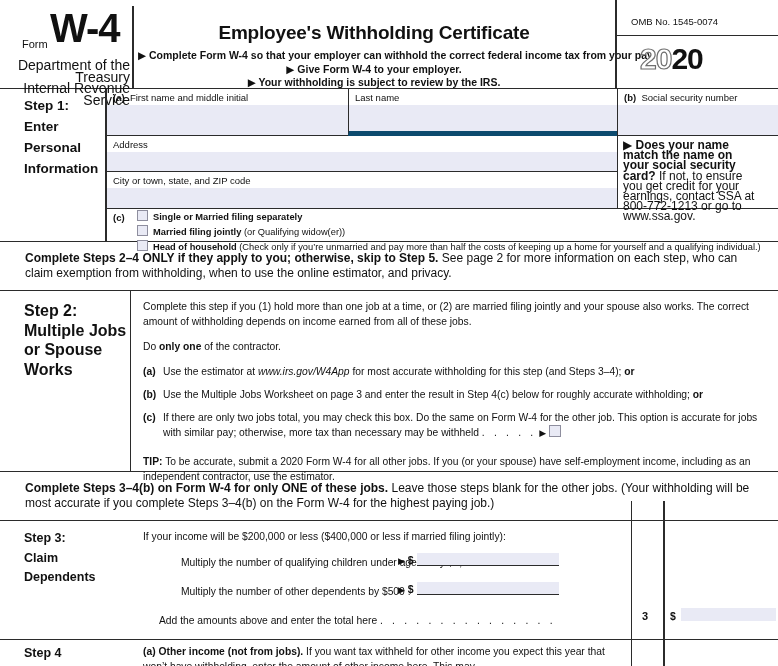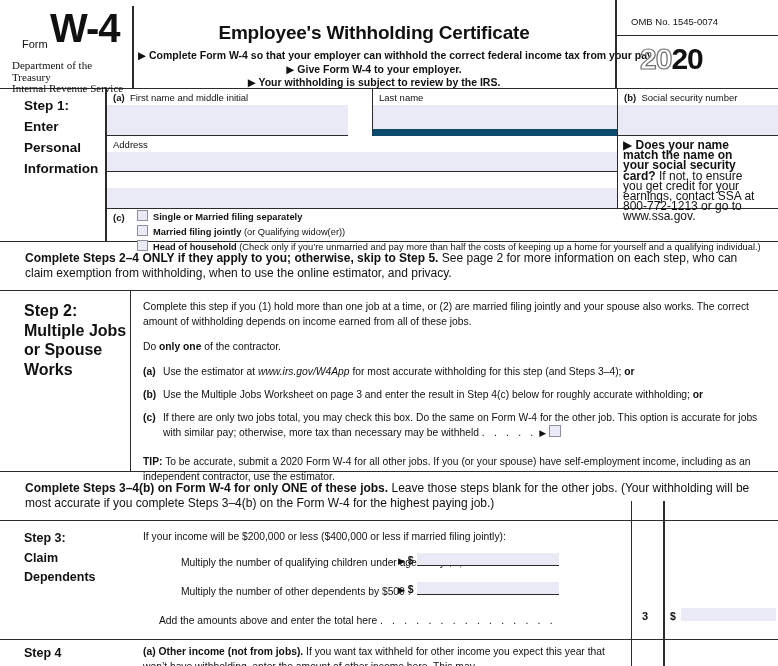--- a/index.html
+++ b/index.html
@@ -7,24 +7,24 @@
     width:778px;height:666px;overflow:hidden;
     font-family:"Liberation Sans","DejaVu Sans",sans-serif;
     color:#111;
     -webkit-font-smoothing:antialiased;
   }
   .page{position:relative;width:778px;height:666px;box-sizing:border-box;background:#fff;}
   .bold{font-weight:bold;}
 
   
   .header{position:relative;height:88px;border-bottom:1.6px solid #2b2b2b;}
-  .hdr-left{position:absolute;left:0;top:0;width:132px;height:88px;}
+  .hdr-left{position:absolute;left:0;top:0;width:132px;height:88px;text-align:right;}
   .form-word{position:absolute;left:22px;top:38px;font-size:11px;}
   .w4{position:absolute;left:50px;top:8px;font-size:40px;font-weight:bold;letter-spacing:-1px;line-height:40px;}
-  .dept{position:absolute;left:12px;top:60px;font-size:11px;line-height:11.5px;width:118px;font-family:Liberation Serif, serif;}
+  .dept{position:absolute;left:12px;top:60px;font-size:14px;line-height:11.5px;width:118px;}
   .hdr-divider{position:absolute;left:132px;top:6px;width:1.6px;height:82px;background:#2b2b2b;}
   .hdr-mid{position:absolute;left:138px;top:0;width:472px;height:88px;text-align:center;}
   .cert-title{margin-top:22px;font-size:19px;font-weight:bold;letter-spacing:-0.2px;}
   .inst{font-size:10.5px;font-weight:bold;line-height:13.5px;margin-top:5px;}
   .inst div{white-space:nowrap;}
   .hdr-right-div{position:absolute;left:615px;top:0;width:1.6px;height:88px;background:#2b2b2b;}
   .hdr-right{position:absolute;left:617px;top:0;width:161px;height:88px;}
   .omb{font-size:9.5px;padding:16px 0 0 14px;}
   .omb-sep{position:absolute;left:617px;top:35px;width:161px;height:1px;background:#2b2b2b;}
   .year{position:absolute;left:640px;top:42px;font-size:30px;font-weight:bold;line-height:34px;letter-spacing:-1px;}
@@ -34,21 +34,21 @@
   .step1{position:relative;height:152px;border-bottom:1.6px solid #2b2b2b;}
   .s1-label{position:absolute;left:24px;top:6px;font-size:13.5px;font-weight:bold;line-height:21px;width:95px;}
   .s1-divider{position:absolute;left:105px;top:0;width:1.6px;height:152px;background:#2b2b2b;}
   .s1-grid{position:absolute;left:107px;top:0;right:0;height:152px;}
   .cell{position:absolute;box-sizing:border-box;}
   .cap{font-size:9.5px;padding:3px 0 0 6px;white-space:nowrap;}
   .cap b{font-weight:bold;}
   .fillbox{position:absolute;left:0;right:0;bottom:0;top:16px;background:#e9eaf5;}
 
   .c-first{left:0;top:0;width:241px;height:47px;border-bottom:1px solid #2b2b2b;}
-  .c-last{left:241px;top:0;width:269px;height:47px;border-left:1.3px solid #2b2b2b;border-bottom:7px solid #0c4a6e;margin-left:24px;}
+  .c-last{left:241px;top:0;width:269px;height:47px;border-left:1.3px solid #2b2b2b;border-bottom:5px solid #0c4a6e;}
   .c-ssn{left:510px;top:0;width:192px;height:47px;border-left:1.6px solid #2b2b2b;border-bottom:1px solid #2b2b2b;}
 
   .c-addr{left:0;top:47px;width:510px;height:36px;border-bottom:1px solid #2b2b2b;}
   .c-city{left:0;top:83px;width:510px;height:37px;border-bottom:1px solid #2b2b2b;}
   .c-note{left:510px;top:47px;width:161px;height:73px;border-left:1.6px solid #2b2b2b;border-bottom:1.3px solid #2b2b2b;}
   .note-txt{font-size:12px;line-height:10.2px;padding:4px 20px 0 5px;}
 
   .c-status{left:0;top:120px;width:671px;height:32px;}
   .st-let{position:absolute;left:6px;top:3px;font-size:9.5px;font-weight:bold;}
   .st-list{position:absolute;left:30px;top:1px;font-size:9.3px;line-height:15px;}
@@ -148,20 +148,21 @@
         <div class="cap"><b>(b)</b>&nbsp;&nbsp;<span>Social security number</span></div>
         <div class="fillbox"></div>
       </div>
 
       <div class="cell c-addr">
         <div class="cap">Address</div>
         <div class="fillbox"></div>
       </div>
 
       <div class="cell c-city">
+        <div class="cap">City or town, state, and ZIP code</div>
         <div class="fillbox"></div>
       </div>
 
       <div class="cell c-note">
         <div class="note-txt"><b>▶ Does your name match the name on your social security card?</b><span> If not, to ensure you get credit for your earnings, contact SSA at 800-772-1213 or go to www.ssa.gov.</span></div>
       </div>
 
       <div class="cell c-status">
         <span class="st-let">(c)</span>
         <div class="st-list">

